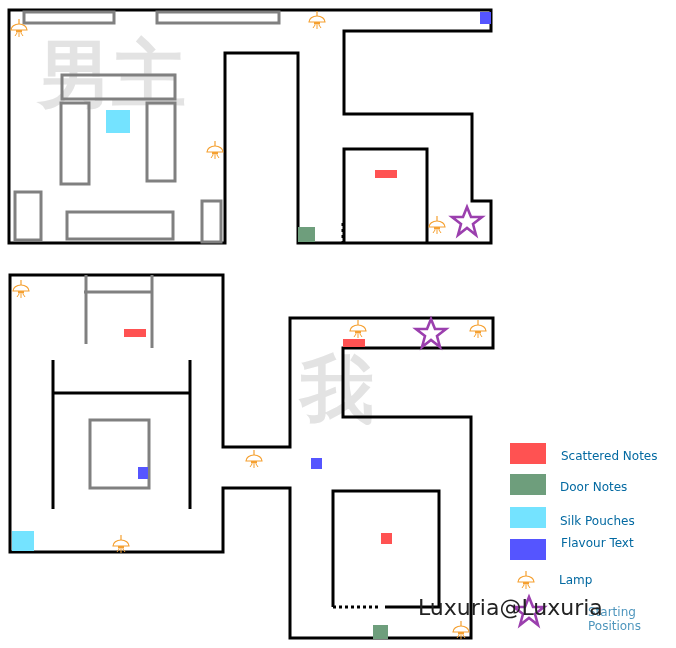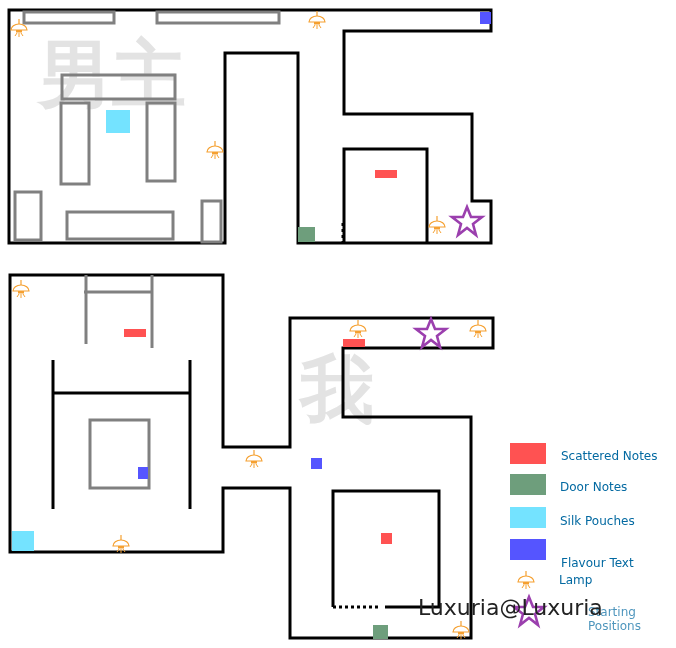--- a/index.html
+++ b/index.html
@@ -104,18 +104,18 @@
     <rect x="510" y="474" width="36" height="21" fill="#6e9e7c"></rect>
     <rect x="510" y="507" width="36" height="21" fill="#74e3ff"></rect>
     <rect x="510" y="539" width="36" height="21" fill="#5555ff"></rect>
   </g>
 </svg>
 
 <div>
   <span class="legend-label" style="left:561px;top:449px;">Scattered Notes</span>
   <span class="legend-label" style="left:560px;top:480px;">Door Notes</span>
   <span class="legend-label" style="left:560px;top:514px;">Silk Pouches</span>
-  <span class="legend-label" style="left:561px;top:556px;text-align:right;">Flavour Text</span>
+  <span class="legend-label" style="left:561px;top:536px;text-align:right;">Flavour Text</span>
   <span class="legend-label" style="left:559px;top:573px;text-align:right;">Lamp</span>
   <span class="legend-label" style="left:588px;top:605px;opacity:0.7;">Starting Positions</span>
 </div>
 
 <div class="watermark" style="left:418px;top:595px;">Luxuria@Luxuria</div>
 
 </body></html>

